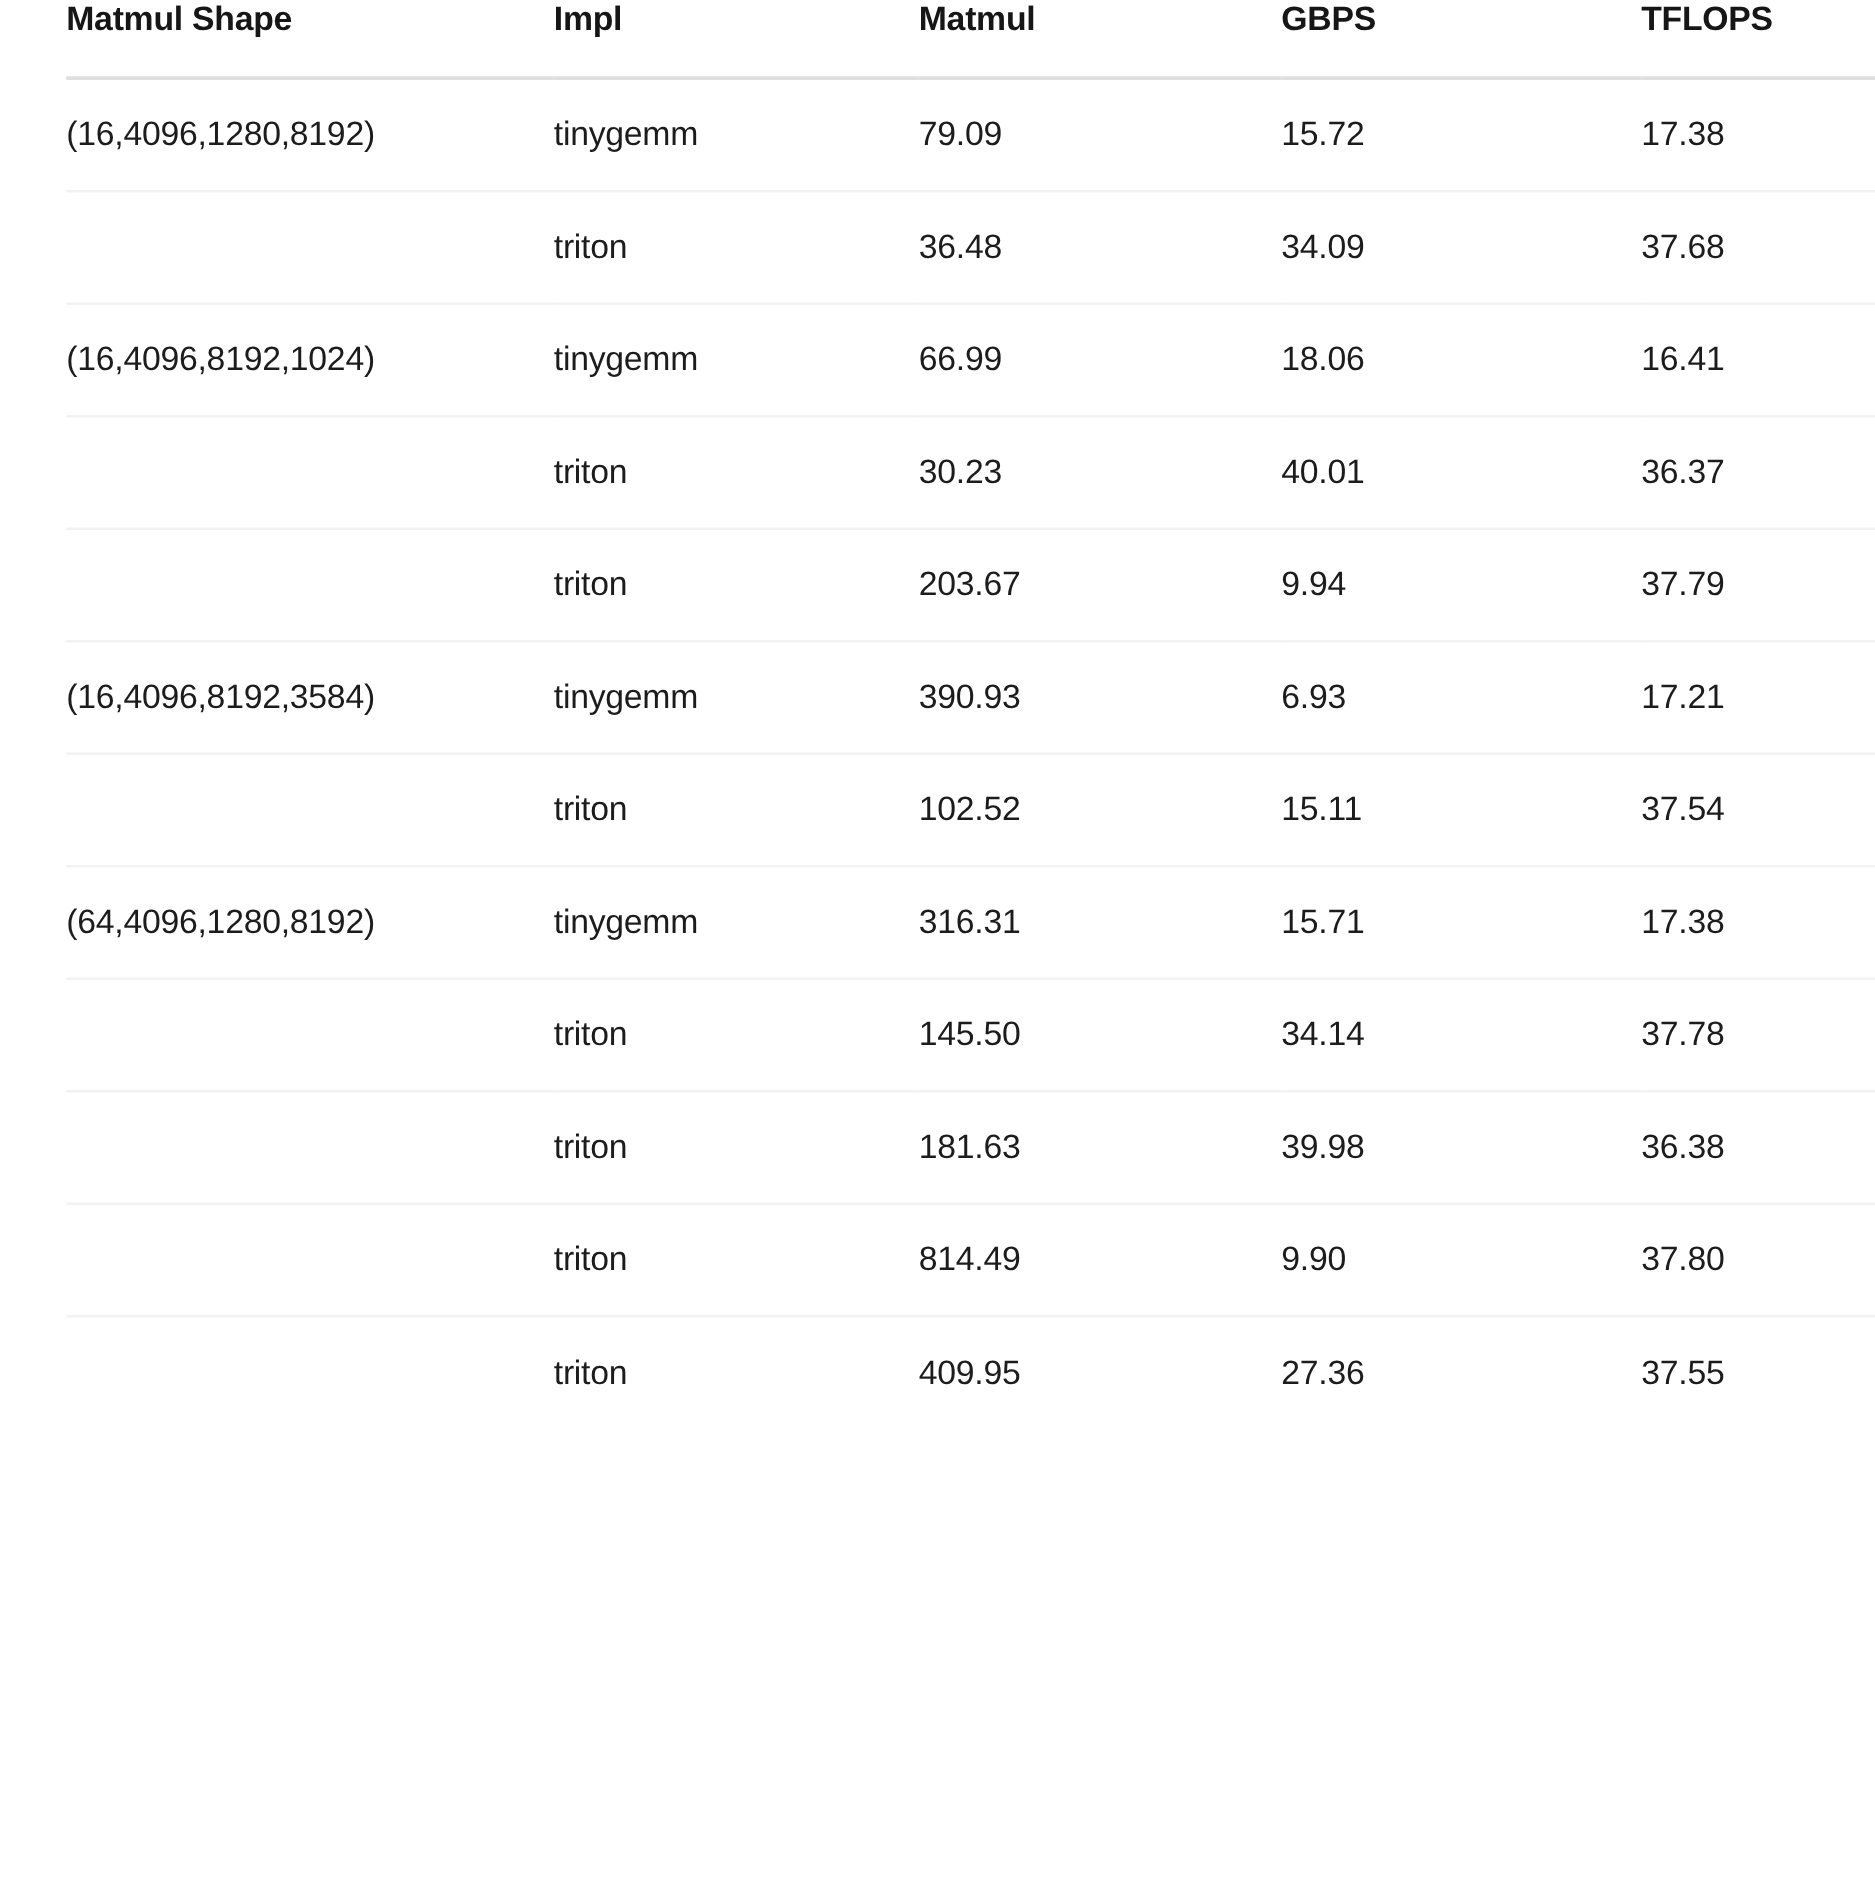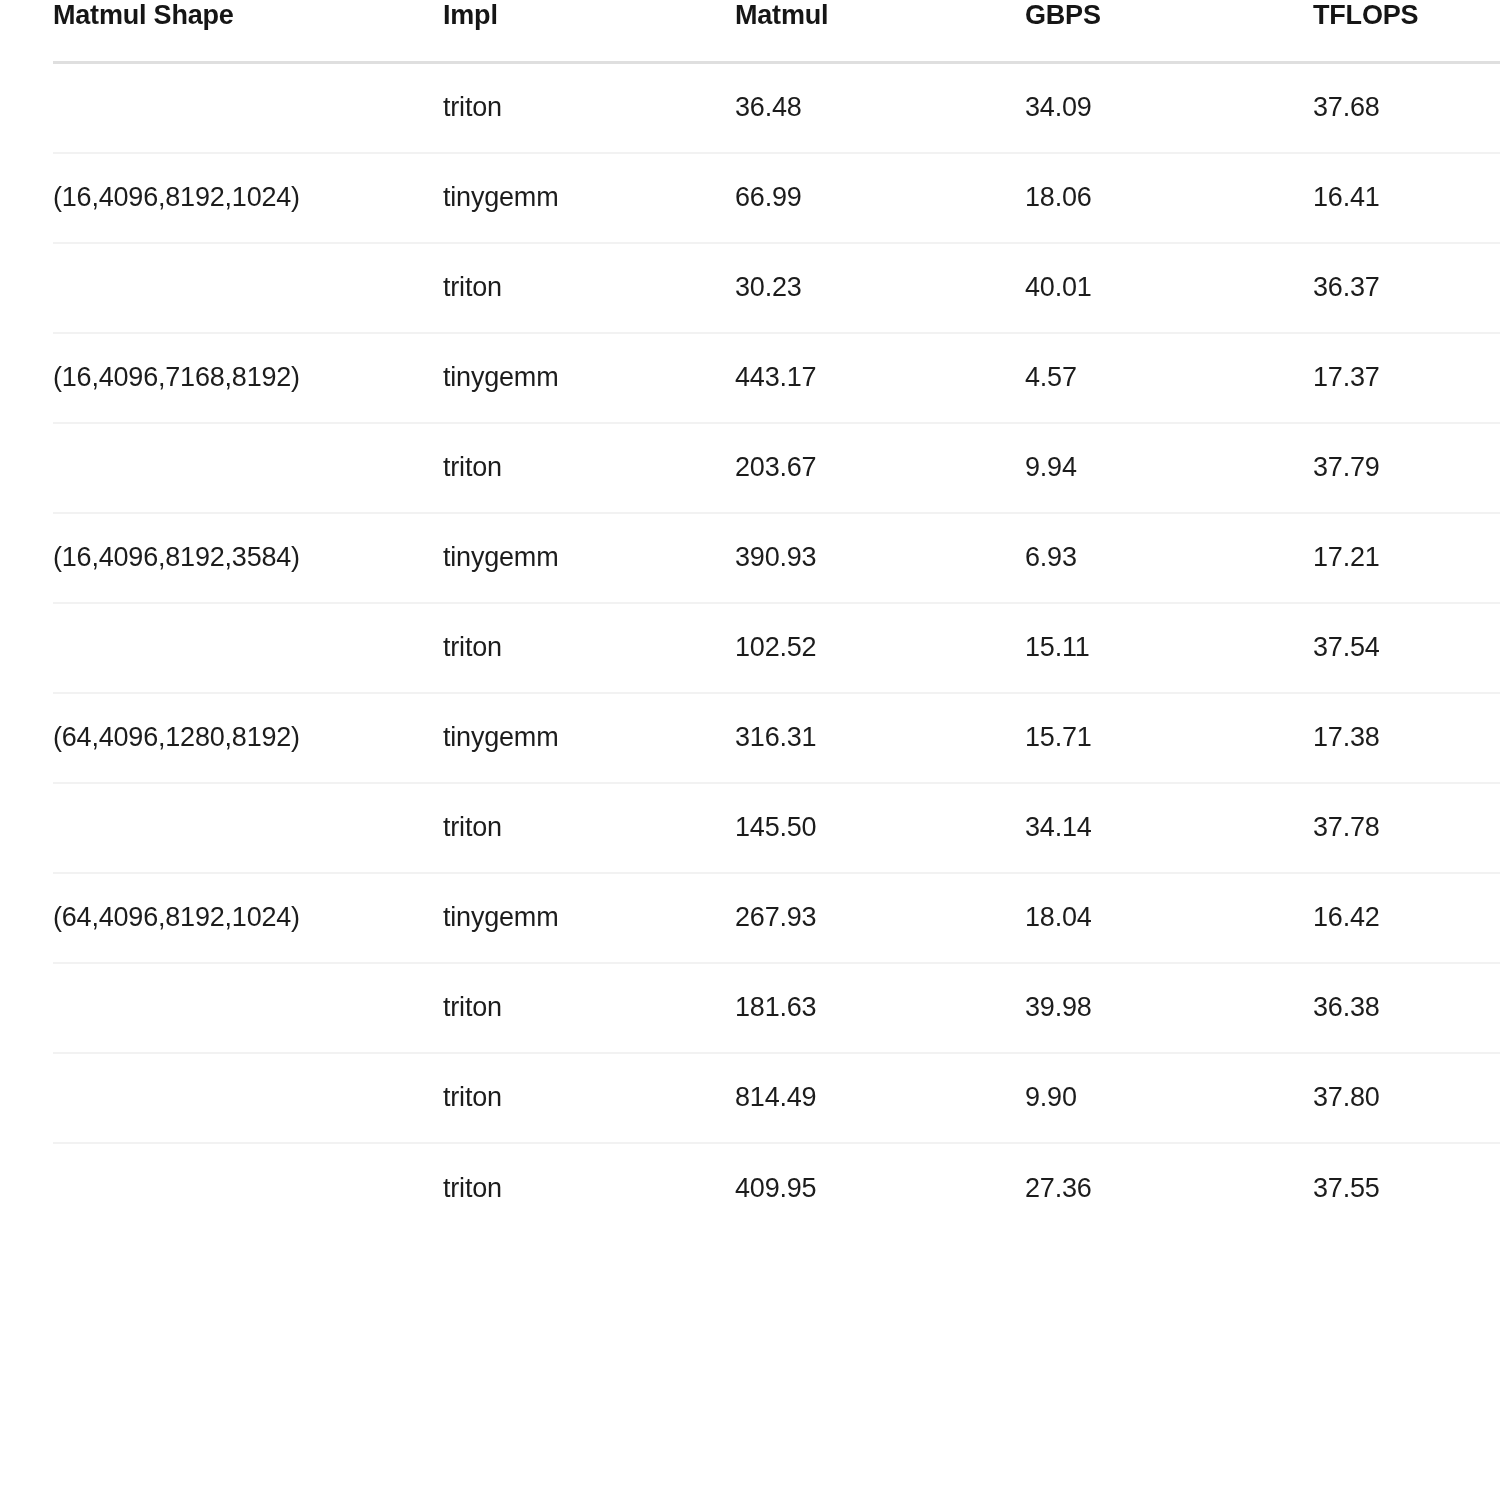--- a/index.html
+++ b/index.html
@@ -79,46 +79,46 @@
       <tr>
         <th>Matmul Shape</th>
         <th>Impl</th>
         <th>Matmul</th>
         <th>GBPS</th>
         <th>TFLOPS</th>
       </tr>
     </thead>
     <tbody id="table-body">
         <tr>
+          <td>(16,4096,1280,8192)</td>
+          <td>tinygemm</td>
+          <td>79.09</td>
+          <td>15.72</td>
+          <td>17.38</td>
+        </tr>
+        <tr>
           <td></td>
           <td>triton</td>
           <td>36.48</td>
           <td>34.09</td>
           <td>37.68</td>
         </tr>
         <tr>
           <td>(16,4096,8192,1024)</td>
           <td>tinygemm</td>
           <td>66.99</td>
           <td>18.06</td>
           <td>16.41</td>
         </tr>
         <tr>
           <td></td>
           <td>triton</td>
           <td>30.23</td>
           <td>40.01</td>
           <td>36.37</td>
-        </tr>
-        <tr>
-          <td>(16,4096,7168,8192)</td>
-          <td>tinygemm</td>
-          <td>443.17</td>
-          <td>4.57</td>
-          <td>17.37</td>
         </tr>
         <tr>
           <td></td>
           <td>triton</td>
           <td>203.67</td>
           <td>9.94</td>
           <td>37.79</td>
         </tr>
         <tr>
           <td>(16,4096,8192,3584)</td>
@@ -142,27 +142,20 @@
           <td>17.38</td>
         </tr>
         <tr>
           <td></td>
           <td>triton</td>
           <td>145.50</td>
           <td>34.14</td>
           <td>37.78</td>
         </tr>
         <tr>
-          <td>(64,4096,8192,1024)</td>
-          <td>tinygemm</td>
-          <td>267.93</td>
-          <td>18.04</td>
-          <td>16.42</td>
-        </tr>
-        <tr>
           <td></td>
           <td>triton</td>
           <td>181.63</td>
           <td>39.98</td>
           <td>36.38</td>
         </tr>
         <tr>
           <td></td>
           <td>triton</td>
           <td>814.49</td>

